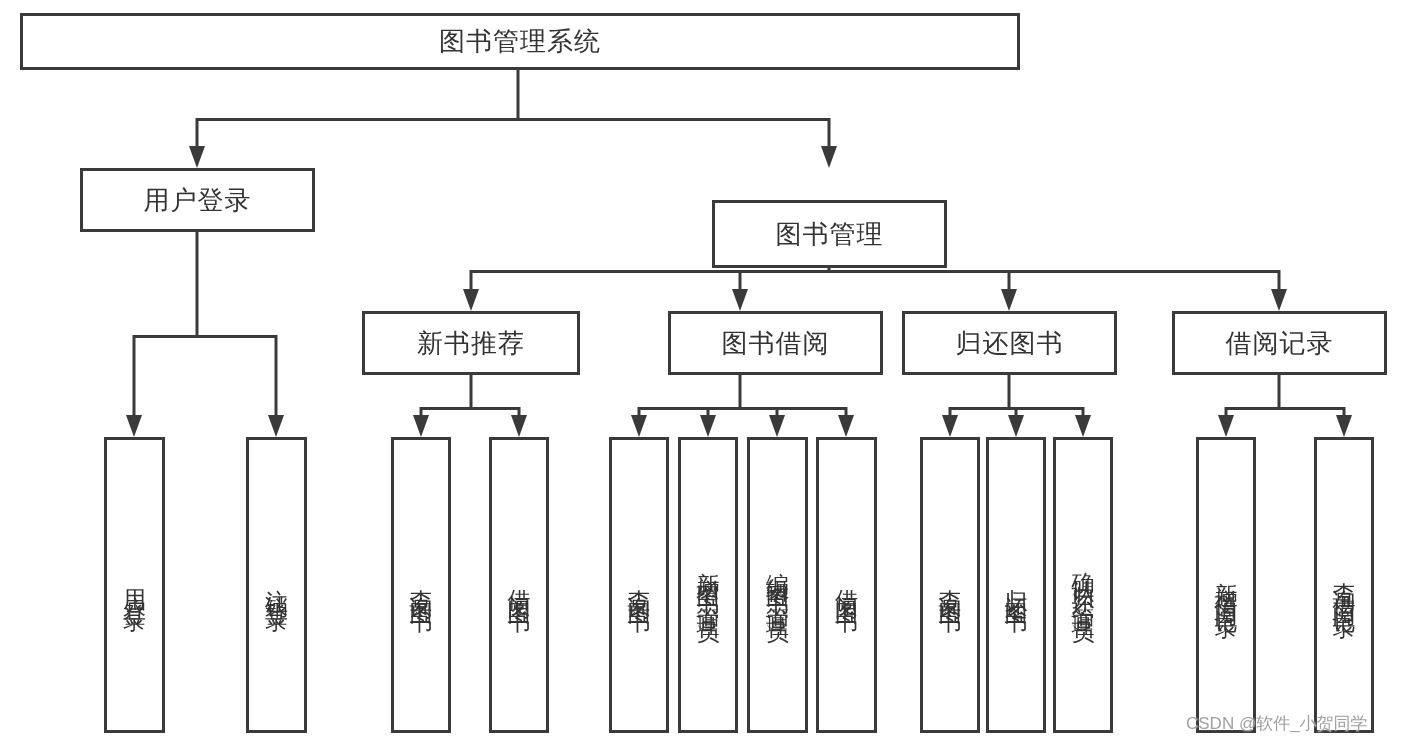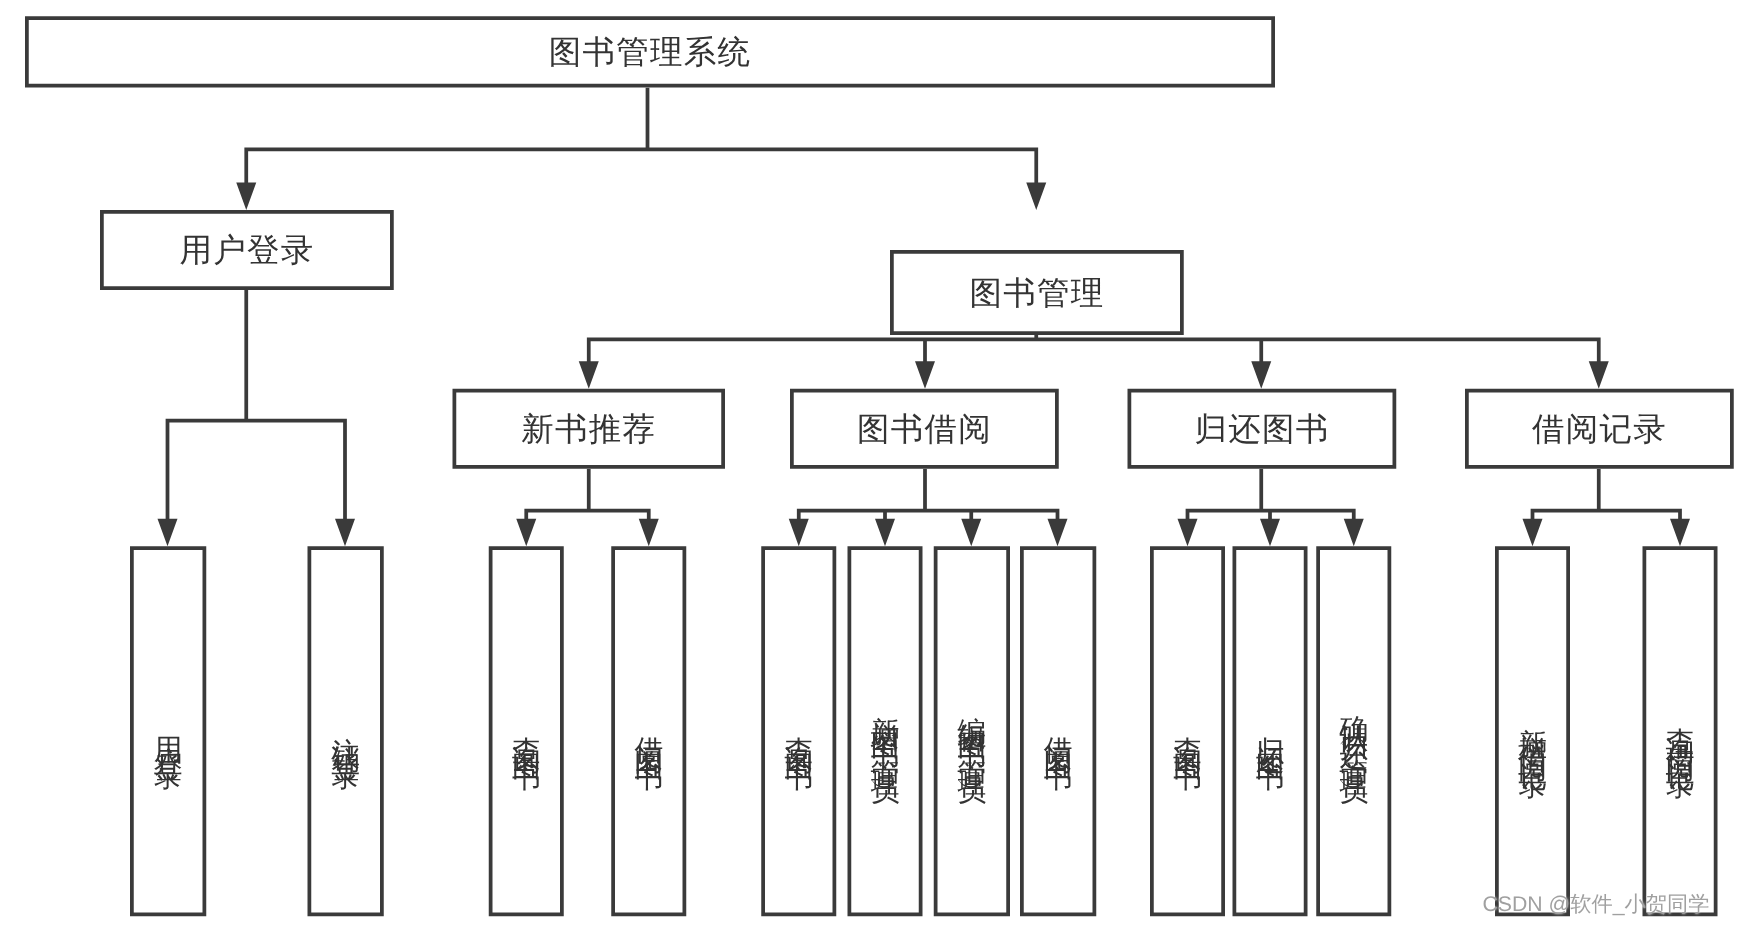--- a/index.html
+++ b/index.html
@@ -82,21 +82,21 @@
              M1075 415 L1091 415 L1083 437 Z
              M1218 415 L1234 415 L1226 437 Z  M1336 415 L1352 415 L1344 437 Z"></path>
   </svg>
 
   <div class="box hbox" style="left:20px;top:13px;width:1000px;height:57px;">图书管理系统</div>
 
   <div class="box hbox" style="left:80px;top:168px;width:235px;height:64px;">用户登录</div>
   <div class="box hbox" style="left:712px;top:168px;width:235px;height:68px;margin-top:32px;">图书管理</div>
 
   <div class="box hbox" style="left:362px;top:311px;width:218px;height:64px;">新书推荐</div>
-  <div class="box hbox" style="left:632px;top:311px;width:215px;height:64px;">图书借阅</div>
+  <div class="box hbox" style="left:668px;top:311px;width:215px;height:64px;">图书借阅</div>
   <div class="box hbox" style="left:902px;top:311px;width:215px;height:64px;">归还图书</div>
   <div class="box hbox" style="left:1172px;top:311px;width:215px;height:64px;">借阅记录</div>
 
   <div class="box vbox" style="left:104px;top:437px;width:61px;height:296px;">用户登录</div>
   <div class="box vbox" style="left:246px;top:437px;width:61px;height:296px;">注销登录</div>
 
   <div class="box vbox" style="left:391px;top:437px;width:60px;height:296px;">查询图书</div>
   <div class="box vbox" style="left:489px;top:437px;width:60px;height:296px;">借阅图书</div>
 
   <div class="box vbox" style="left:609px;top:437px;width:60px;height:296px;">查询图书</div>

